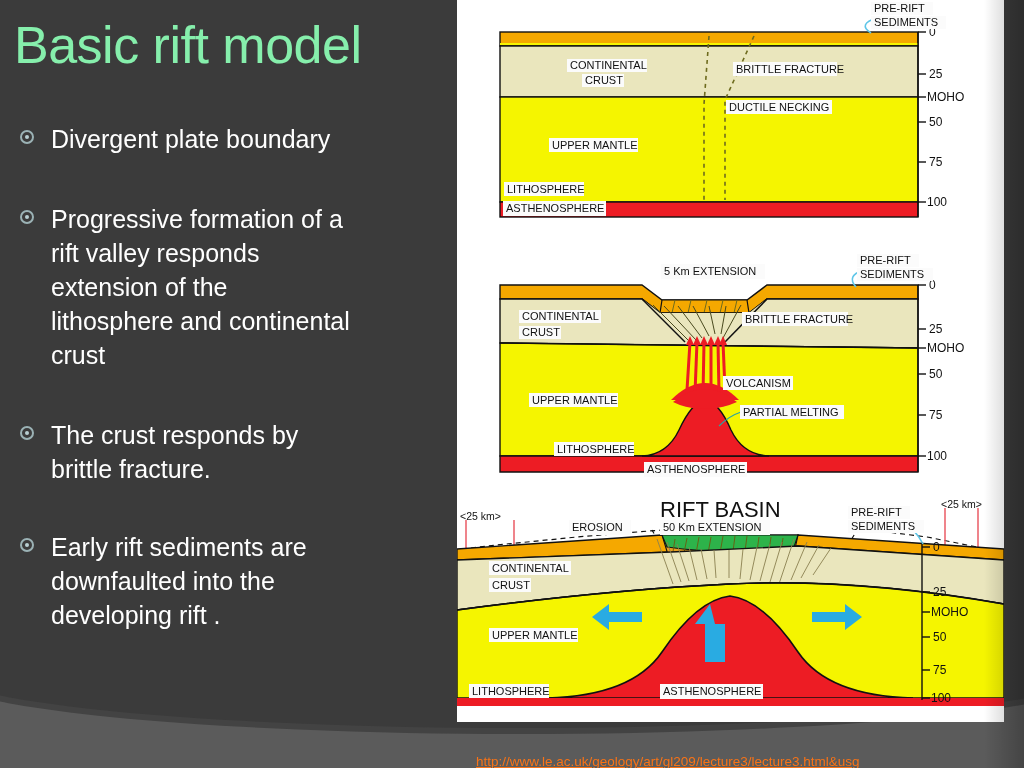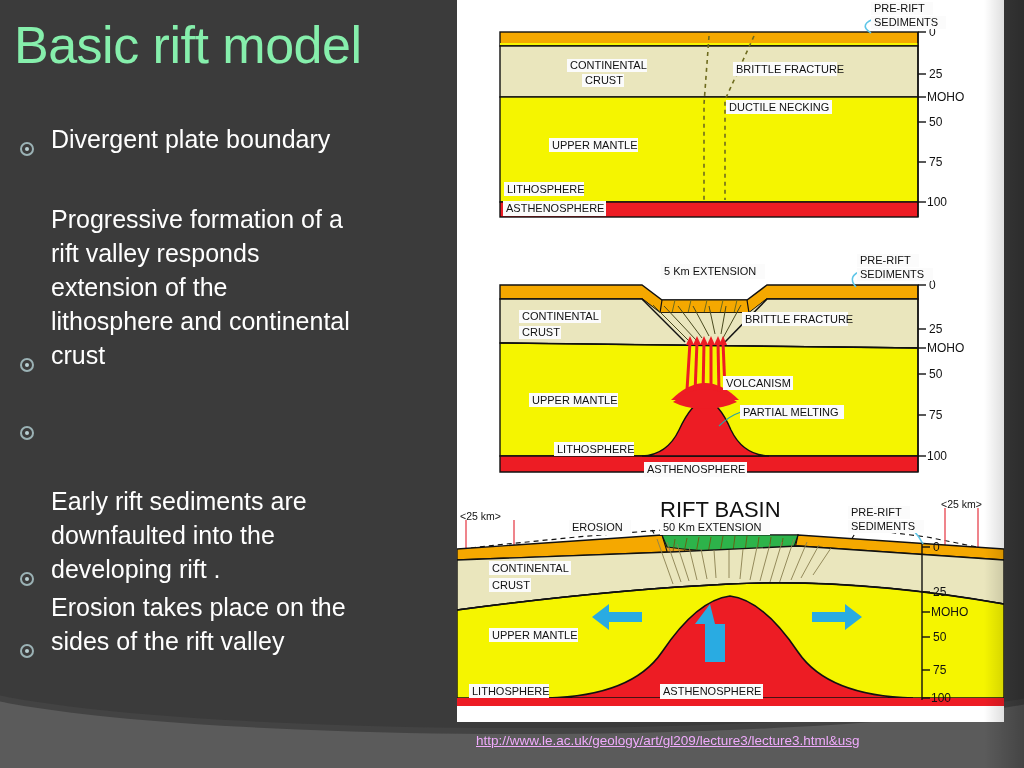--- a/index.html
+++ b/index.html
@@ -23,21 +23,21 @@
 
   
   .title{
     position:absolute;left:14px;top:14px;width:440px;
     color:#86efac;font-size:52px;line-height:62px;font-weight:400;
     letter-spacing:-0.5px;white-space:nowrap;
   }
 
   
   .bullets{position:absolute;left:12px;top:122px;width:430px;}
-  .bi{position:relative;display:flex;align-items:flex-end;margin-bottom:20px;}
+  .bi{position:relative;display:flex;align-items:flex-start;margin-bottom:20px;}
   .bi .dot{
     flex:0 0 auto;width:14px;height:14px;margin:8px 17px 0 8px;border-radius:50%;
     border:2px solid #9bb2b5;background:#3b3b3b;position:relative;box-sizing:border-box;
   }
   .bi .dot::after{
     content:"";position:absolute;left:3px;top:3px;width:4px;height:4px;border-radius:50%;background:#b9cfd2;
   }
   .bi .txt{color:#ffffff;font-size:25px;line-height:34px;white-space:pre-line;}
   .gap-lg{margin-bottom:44px;}
   .gap-xl{margin-bottom:46px;}
@@ -47,22 +47,22 @@
   .figure{position:absolute;left:457px;top:0;width:547px;height:722px;background:#ffffff;}
   .panel{position:absolute;left:0;width:547px;}
   svg{display:block;}
   .lbl{font-family:"Liberation Sans",sans-serif;font-size:11px;fill:#111;}
   .lbl-box{fill:#fbfbfb;stroke:none;}
   .lbl-sm{font-size:10.5px;}
   .tick{font-family:"Liberation Sans",sans-serif;font-size:12px;fill:#111;}
   .big{font-family:"Liberation Sans",sans-serif;font-size:22px;fill:#111;}
 
   .credit{
-    position:absolute;left:476px;top:733px;width:540px;
-    color:#f0abfc;font-size:13.5px;text-decoration:underline;
+    position:absolute;left:476px;top:754px;width:540px;
+    color:#f97316;font-size:13.5px;text-decoration:underline;
   }
 </style>
 </head>
 <body>
 
 <div id="slide">
 
   <div class="bg-base"></div>
   <div class="bg-lower"></div>
   <div class="bg-curve-shadow"></div>
@@ -81,34 +81,31 @@
       <span class="dot"></span>
       <span class="txt">Progressive formation of a
 rift valley responds
 extension of the
 lithosphere and continental
 crust</span>
     </div>
 
     <div class="bi gap-lg">
       <span class="dot"></span>
+      <span class="txt"> The crust responds by
+brittle fracture.</span>
     </div>
 
     <div class="bi gap-sm">
       <span class="dot"></span>
       <span class="txt">Early rift sediments are
 downfaulted into the
 developing rift .</span>
     </div>
 
-    <div class="bi">
-      <span class="dot"></span>
-      <span class="txt">Erosion takes place on the
-sides of the rift valley</span>
-    </div>
 
   </div>
 
   <div class="figure">
 
     <div class="panel" style="top:0;">
       <svg width="547" height="240" viewBox="0 0 547 240">
         <rect x="0" y="0" width="547" height="240" fill="#ffffff"></rect>
 
         <rect x="43" y="32" width="418" height="14" fill="#F5A800" stroke="#111" stroke-width="1.4"></rect>

